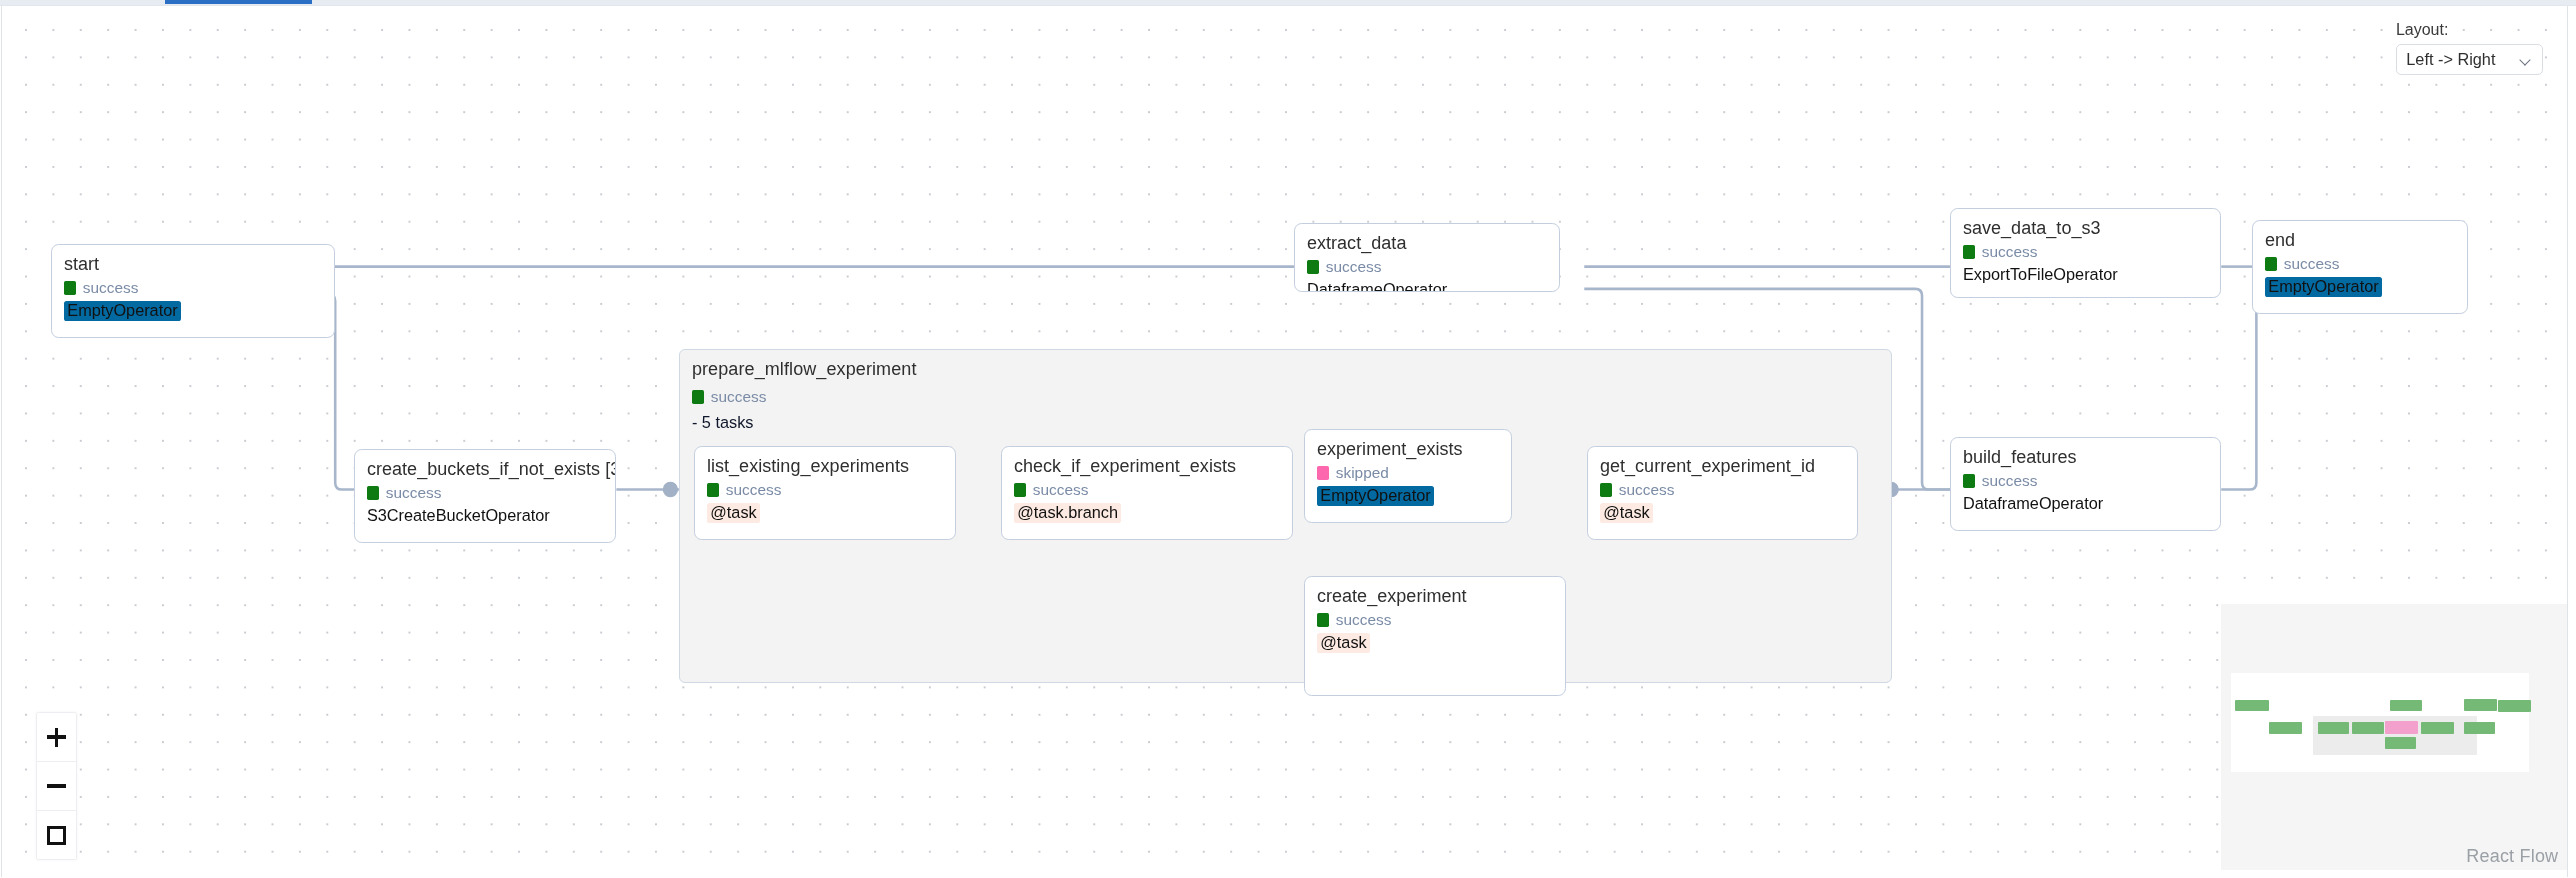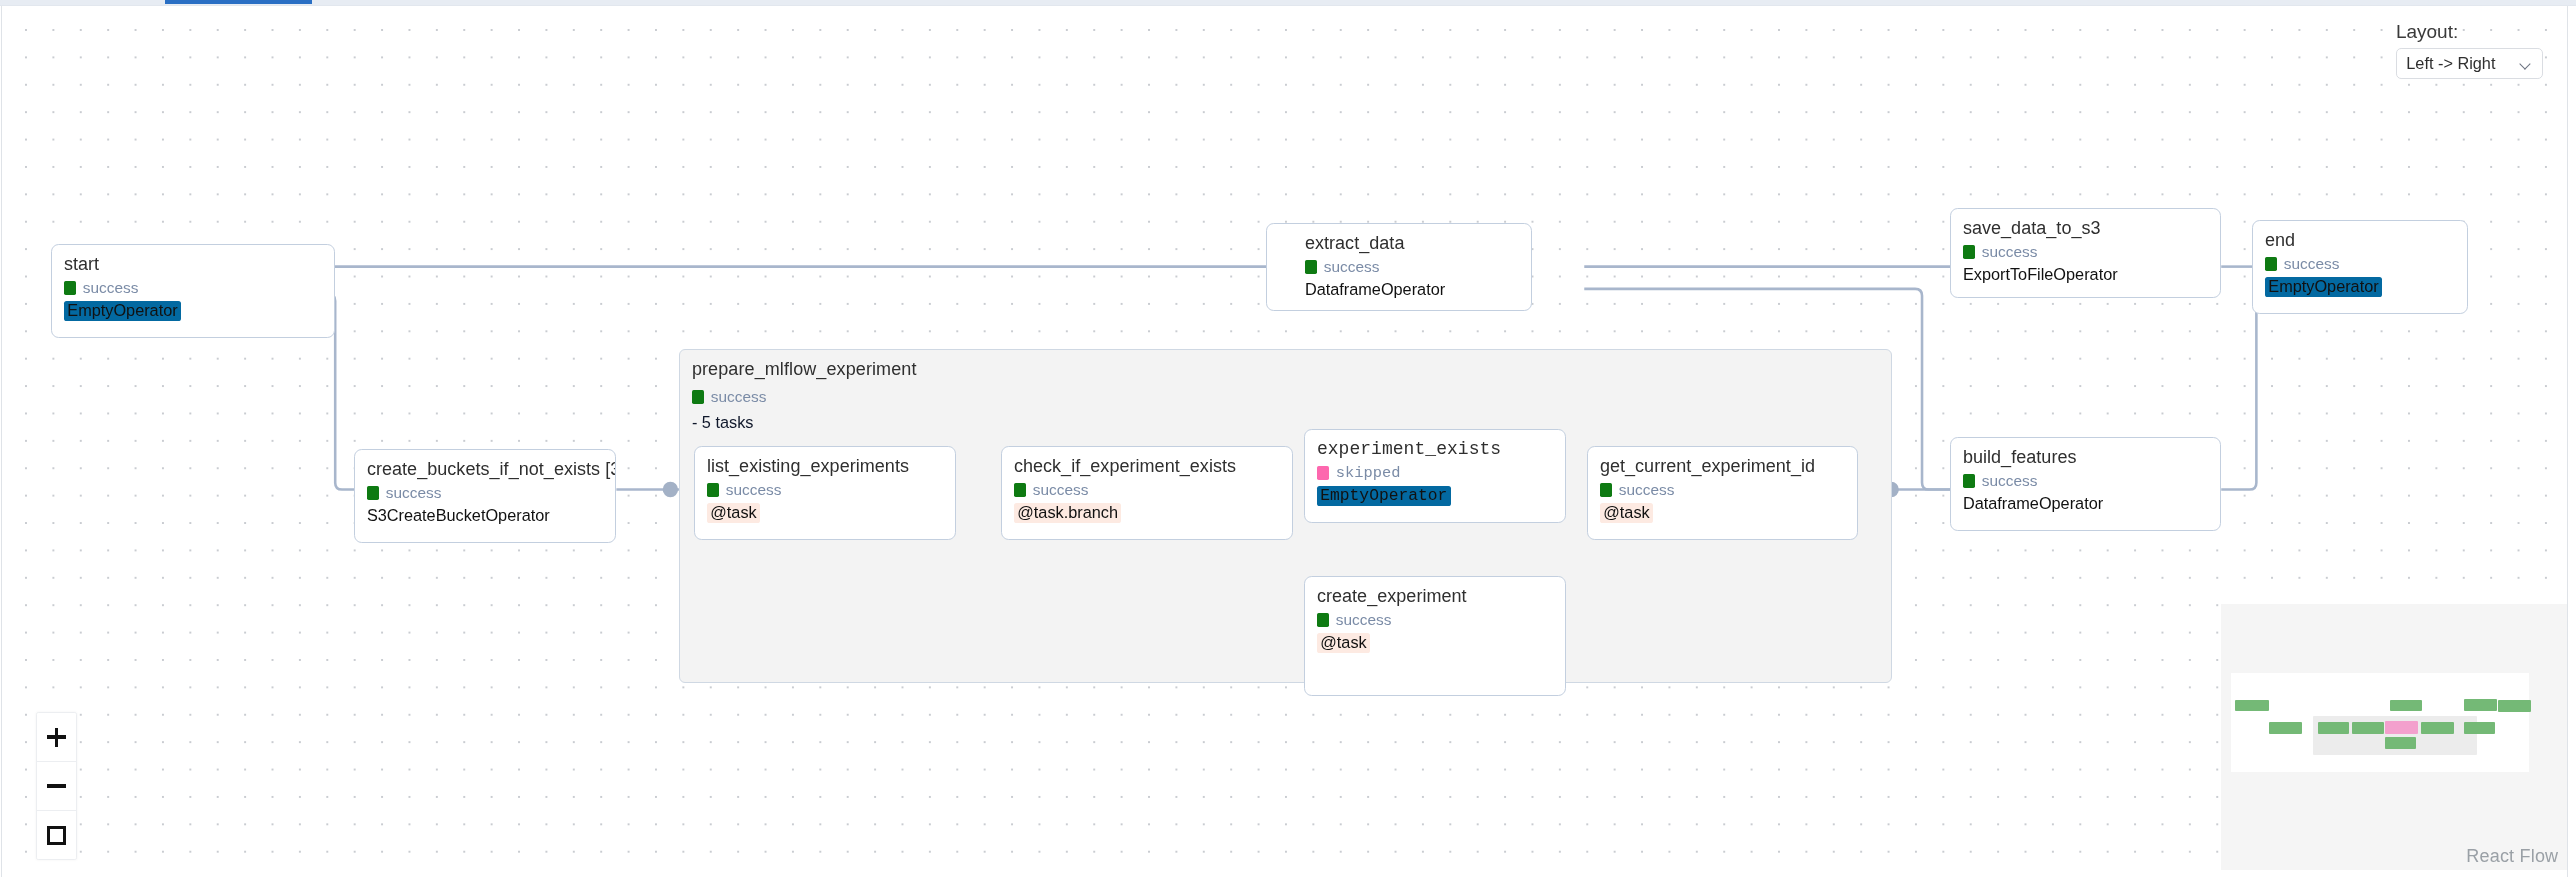--- a/index.html
+++ b/index.html
@@ -156,21 +156,21 @@
   .op-plain { background: transparent; padding-left: 0; }
 
   
   .layout-panel {
     position: absolute;
     right: 24px;
     top: 15.4px;
     text-align: left;
   }
   .layout-label {
-    font-size: 19px;
+    font-size: 16px;
     color: #3a3a3a;
     margin-bottom: 5.1px;
   }
   .layout-select {
     width: 147px;
     height: 31px;
     background: #ffffff;
     border: 0.9px solid #dadde2;
     border-radius: 5.1px;
     display: flex;
@@ -354,21 +354,21 @@
       <div class="node-inner">
         <div class="node-title">check_if_experiment_exists</div>
         <div class="node-status">
           <span class="sq success"></span>
           <span class="status-text">success</span>
         </div>
         <div class="node-op op-peach">@task.branch</div>
       </div>
     </div>
 
-    <div class="node" style="left:1302px; top:423px; width:262px; height:94px;font-family:Liberation Mono, monospace;">
+    <div class="node" style="left:1302px; top:423px; width:208px; height:94px;">
       <div class="node-inner">
         <div class="node-title">experiment_exists</div>
         <div class="node-status">
           <span class="sq skipped"></span>
           <span class="status-text">skipped</span>
         </div>
         <div class="node-op op-green">EmptyOperator</div>
       </div>
     </div>
 
@@ -387,21 +387,21 @@
       <div class="node-inner">
         <div class="node-title">get_current_experiment_id</div>
         <div class="node-status">
           <span class="sq success"></span>
           <span class="status-text">success</span>
         </div>
         <div class="node-op op-peach">@task</div>
       </div>
     </div>
 
-    <div class="node" style="left:1264px; top:217px; width:266px; height:88px;padding-left:26px;">
+    <div class="node" style="left:1292px; top:217px; width:266px; height:69px;">
       <div class="node-inner">
         <div class="node-title">extract_data</div>
         <div class="node-status">
           <span class="sq success"></span>
           <span class="status-text">success</span>
         </div>
         <div class="node-op op-plain">DataframeOperator</div>
       </div>
     </div>
 

